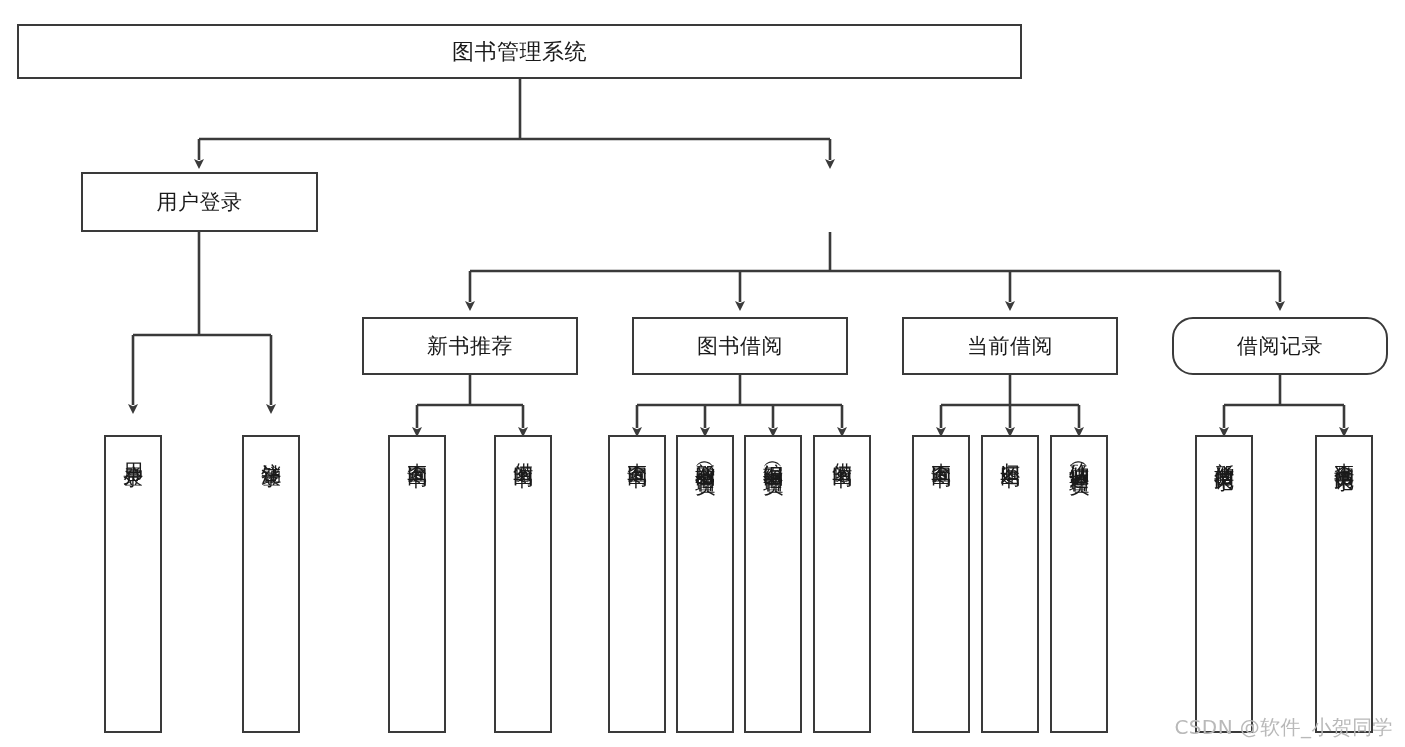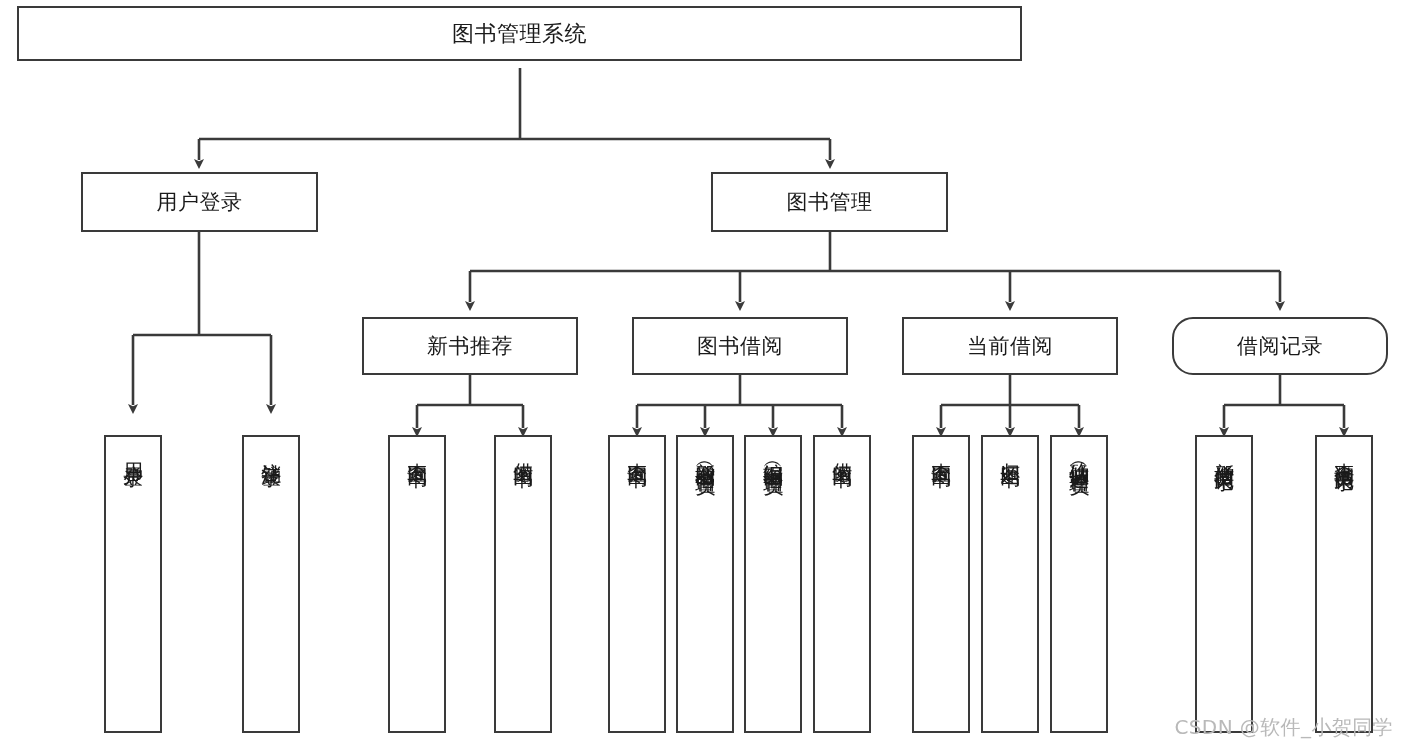--- a/index.html
+++ b/index.html
@@ -117,29 +117,26 @@
       <path d="M1010,405 L1010,428" marker-end="url(#arrow)"></path>
       <path d="M1079,405 L1079,428" marker-end="url(#arrow)"></path>
 
       <path d="M1280,375 L1280,405"></path>
       <path d="M1224,405 L1344,405"></path>
       <path d="M1224,405 L1224,428" marker-end="url(#arrow)"></path>
       <path d="M1344,405 L1344,428" marker-end="url(#arrow)"></path>
     </g>
   </svg>
 
-  <div class="node root" style="left:17px; top:6px; width:1005px; height:55px;justify-content:center;">
+  <div class="node root" style="left:17px; top:24px; width:1005px; height:55px;justify-content:center;">
     <span class="label">图书管理系统</span>
   </div>
 
   <div class="node" style="left:81px; top:172px; width:237px; height:60px;">
     <span class="label">用户登录</span>
-  </div>
-  <div class="node" style="left:711px; top:172px; width:237px; height:60px;">
-    <span class="label">图书管理</span>
   </div>
 
   <div class="node" style="left:362px; top:317px; width:216px; height:58px;justify-content:center;">
     <span class="label">新书推荐</span>
   </div>
   <div class="node" style="left:632px; top:317px; width:216px; height:58px;">
     <span class="label">图书借阅</span>
   </div>
   <div class="node" style="left:902px; top:317px; width:216px; height:58px;">
     <span class="label">当前借阅</span>

